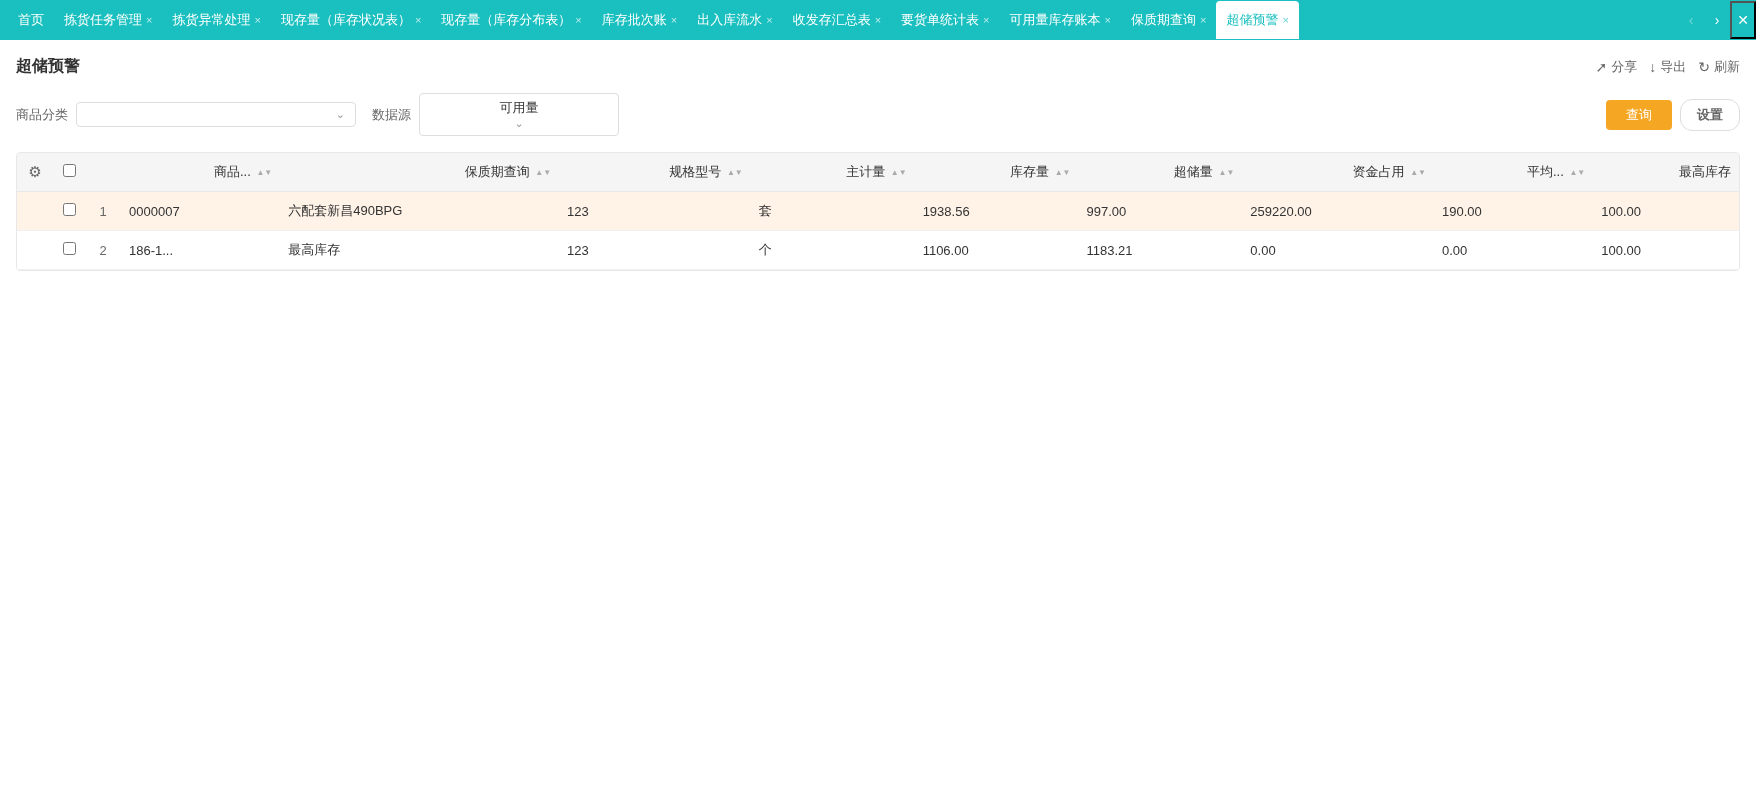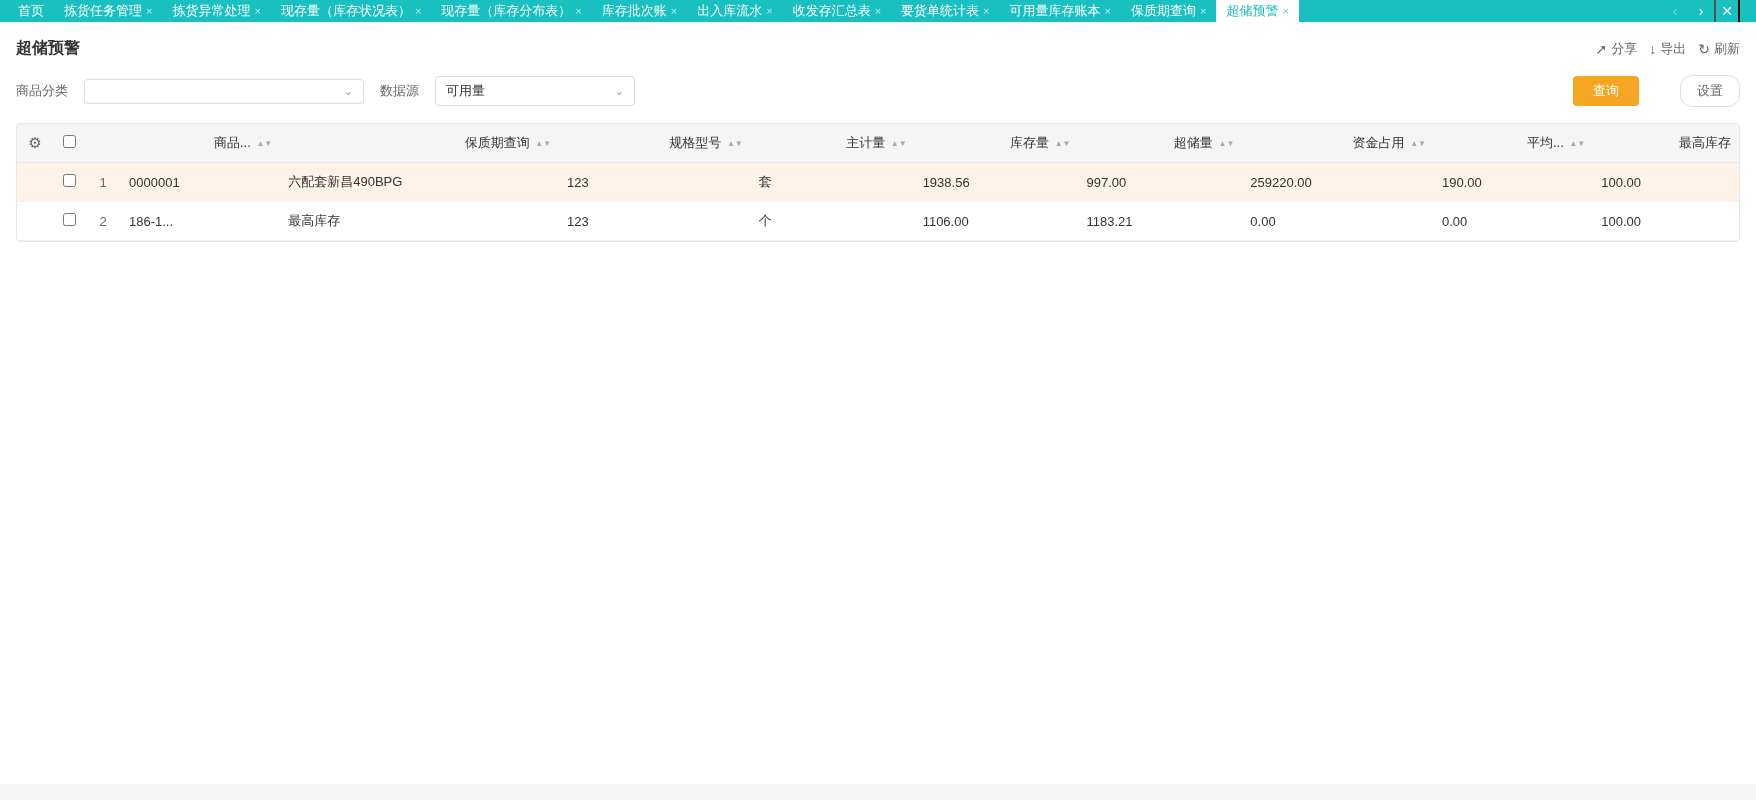--- a/index.html
+++ b/index.html
@@ -3,22 +3,22 @@
   <meta charset="utf-8">
   <style>
     * { box-sizing: border-box; margin: 0; padding: 0; }
     body { font-family: "Microsoft YaHei", "PingFang SC", Arial, sans-serif; font-size: 13px; background: #f5f5f5; color: #333; }
 
     
     .topbar {
       display: flex;
       align-items: center;
       background: #1abfbf;
-      height: 22px;
-      padding: 0 16px 0 8px;
+      height: 40px;
+      padding: 0 0 0 8px;
       overflow: hidden;
       white-space: nowrap;
     }
     .topbar-item {
       display: inline-flex;
       align-items: center;
       color: #fff;
       font-size: 13px;
       padding: 0 10px;
       height: 38px;
@@ -106,21 +106,21 @@
     .filter-row {
       display: flex;
       align-items: center;
       gap: 16px;
       margin-bottom: 16px;
       flex-wrap: wrap;
     }
     .filter-group {
       display: flex;
       align-items: center;
-      gap: 16px;
+      gap: 8px;
     }
     .filter-label {
       font-size: 13px;
       color: #666;
       white-space: nowrap;
     }
     .filter-select {
       display: flex;
       align-items: center;
       border: 1px solid #ddd;
@@ -128,20 +128,21 @@
       padding: 5px 10px;
       background: #fff;
       cursor: pointer;
       min-width: 280px;
       justify-content: space-between;
       color: #333;
       font-size: 13px;
     }
     .filter-select-small {
       min-width: 200px;
+      flex-direction: column;
     }
     .filter-select .chevron { color: #999; font-size: 11px; }
 
     .btn-query {
       background: #f5a623;
       color: #fff;
       border: none;
       border-radius: 4px;
       padding: 6px 20px;
       cursor: pointer;
@@ -151,28 +152,28 @@
 
     .btn-settings {
       background: #fff;
       color: #666;
       border: 1px solid #ddd;
       border-radius: 12px;
       padding: 6px 16px;
       cursor: pointer;
       font-size: 13px;
       margin-left: 8px;
+      font-weight: bold;
     }
 
     
     .filter-row-right {
       margin-left: auto;
       display: flex;
       align-items: center;
-      gap: 33px;
     }
 
     
     .table-container {
       border: 1px solid #e8e8e8;
       border-radius: 4px;
       overflow: hidden;
     }
     table {
       width: 100%;
@@ -349,21 +350,21 @@
         </tr>
       </thead>
       <tbody id="table-body">
 
       <tr class="highlighted">
       <td></td>
       <td class="checkbox-cell">
         <input type="checkbox" style="">
       </td>
       <td class="row-num">1</td>
-      <td>0000001</td>
+      <td>0000007</td>
       <td>六配套新昌490BPG</td>
       <td>123</td>
       <td>套</td>
       <td>1938.56</td>
       <td>997.00</td>
       <td>259220.00</td>
       <td>190.00</td>
       <td>100.00</td>
     </tr>
           <tr>

